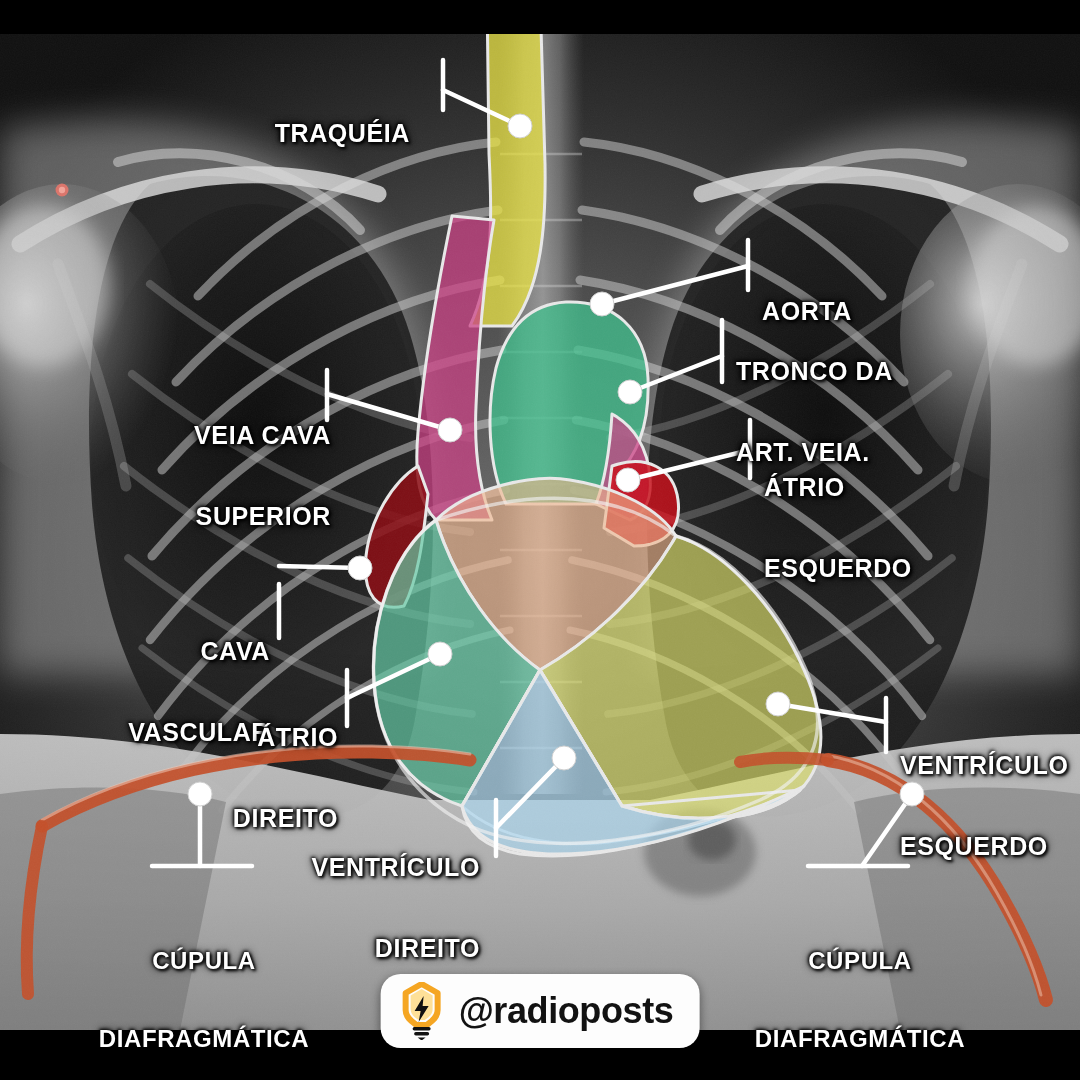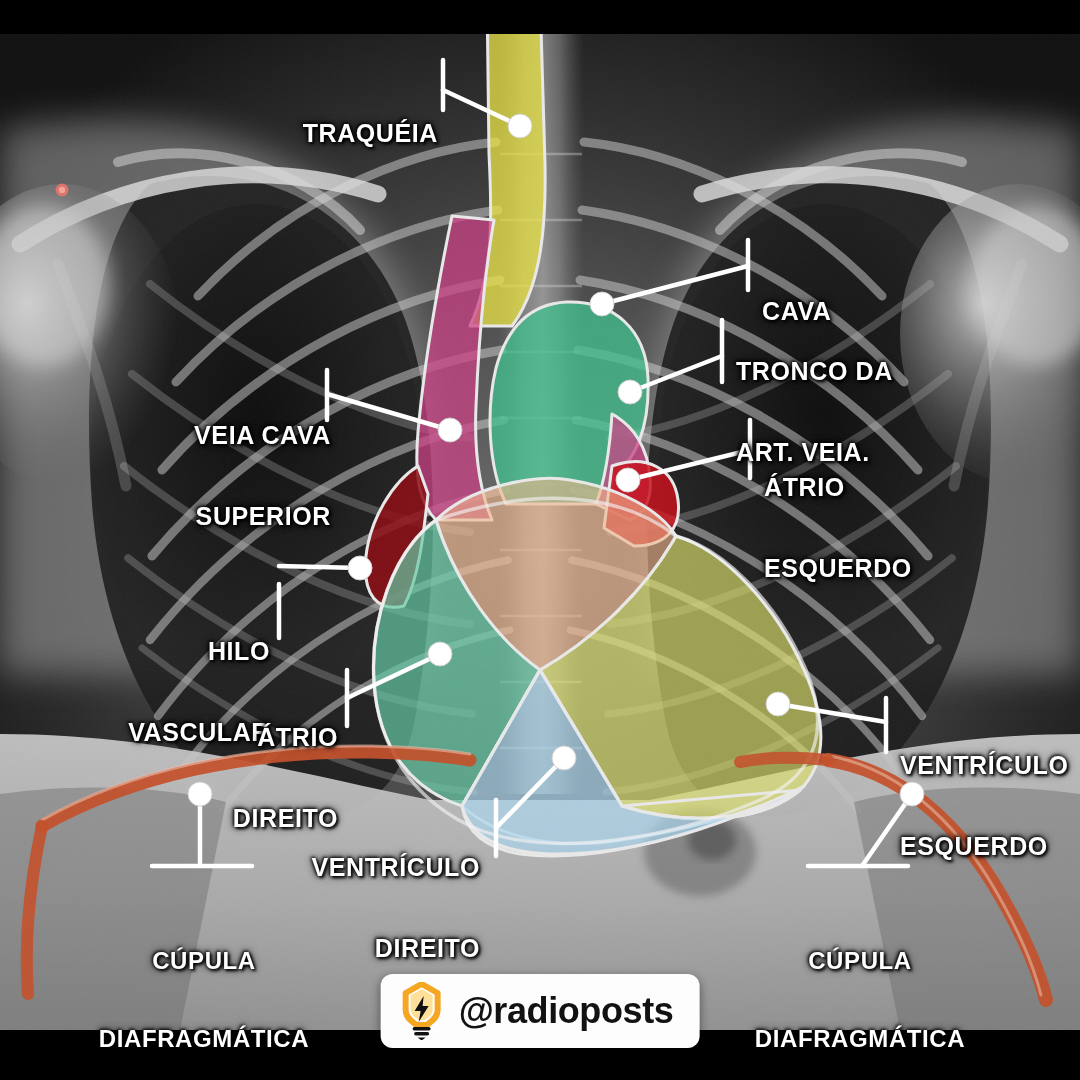--- a/index.html
+++ b/index.html
@@ -31,21 +31,21 @@
   .lbl.c{ text-align:center; }
   .lbl.sm{ font-size:24px; }
 
   
   #leaders{ position:absolute; left:0; top:0; width:1080px; height:1080px; pointer-events:none; }
 
   
   #watermark{
     position:absolute; left:50%; transform:translateX(-50%);
     bottom:32px; height:74px; min-width:282px;
-    background:#fdfdfd; border-radius:12px;
+    background:#fdfdfd; border-radius:20px;
     display:flex; align-items:center; gap:14px;
     padding:0 26px 0 18px;
     box-shadow:0 3px 10px rgba(0,0,0,.45);
   }
   #watermark .handle{
     font-size:36px; font-weight:bold; color:#121212; letter-spacing:-.4px;
   }
   #watermark .logo{ width:46px; height:58px; flex:0 0 46px; }
 </style>
 </head>
@@ -294,45 +294,45 @@
       <circle cx="628" cy="480" r="12"></circle>
       <circle cx="360" cy="568" r="12"></circle>
       <circle cx="440" cy="654" r="12"></circle>
       <circle cx="778" cy="704" r="12"></circle>
       <circle cx="564" cy="758" r="12"></circle>
       <circle cx="200" cy="794" r="12"></circle>
       <circle cx="912" cy="794" r="12"></circle>
     </g>
   </svg>
 
-  <div class="lbl r" style="left:168px; top:66px; width:270px;">
+  <div class="lbl r" style="left:140px; top:66px; width:270px;">
     <div>TRAQUÉIA</div>
   </div>
 
   <div class="lbl l" style="left:762px; top:244px; width:280px;">
-    <div>CAVA</div>
+    <div>AORTA</div>
   </div>
 
   <div class="lbl l" style="left:736px; top:304px; width:300px;">
     <div>TRONCO DA</div>
     <div>ART. VEIA.</div>
   </div>
 
   <div class="lbl r" style="left:53px; top:368px; width:278px;">
     <div>VEIA CAVA</div>
     <div>SUPERIOR</div>
   </div>
 
   <div class="lbl l" style="left:764px; top:420px; width:290px;">
     <div>ÁTRIO</div>
     <div>ESQUERDO</div>
   </div>
 
   <div class="lbl r" style="left:10px; top:584px; width:260px;">
-    <div>HILO</div>
+    <div>CAVA</div>
     <div>VASCULAR</div>
   </div>
 
   <div class="lbl r" style="left:80px; top:670px; width:258px;">
     <div>ÁTRIO</div>
     <div>DIREITO</div>
   </div>
 
   <div class="lbl l" style="left:900px; top:698px; width:180px;">
     <div>VENTRÍCULO</div>

